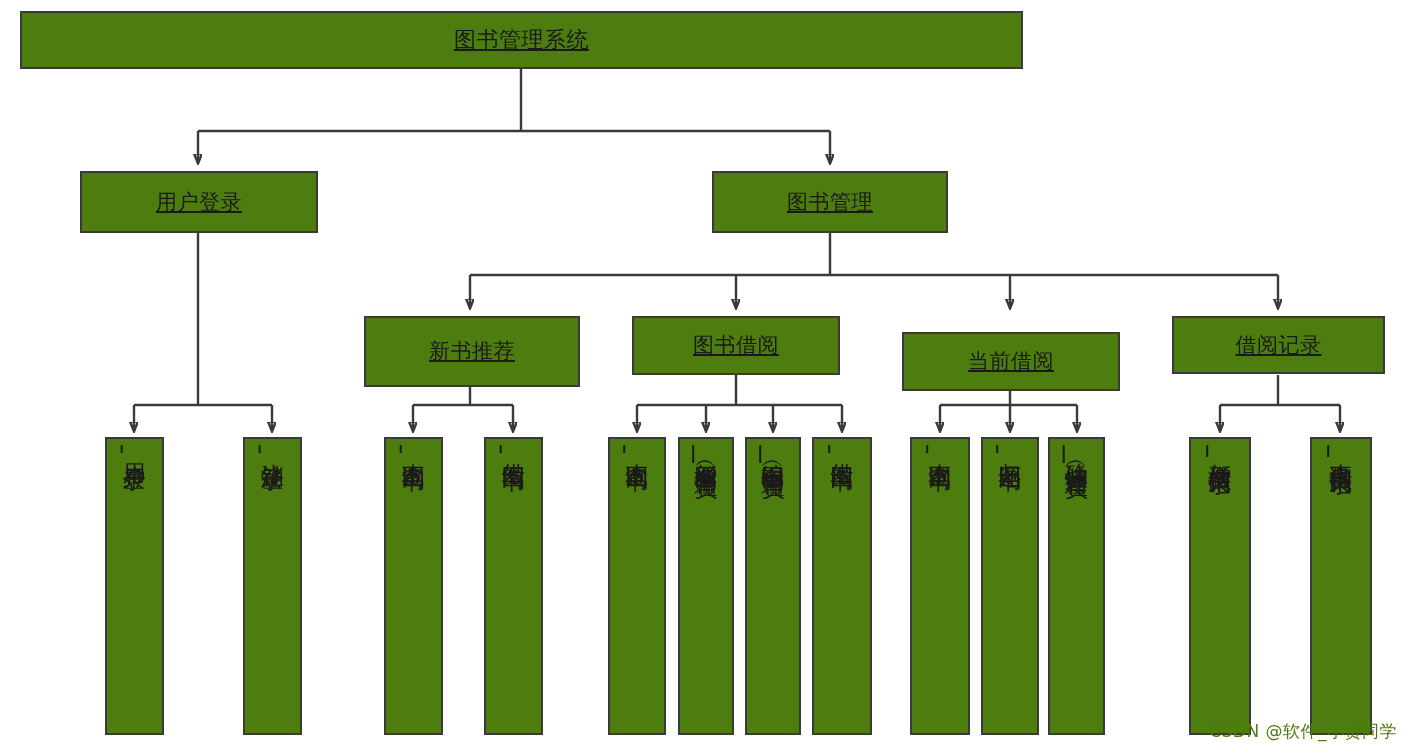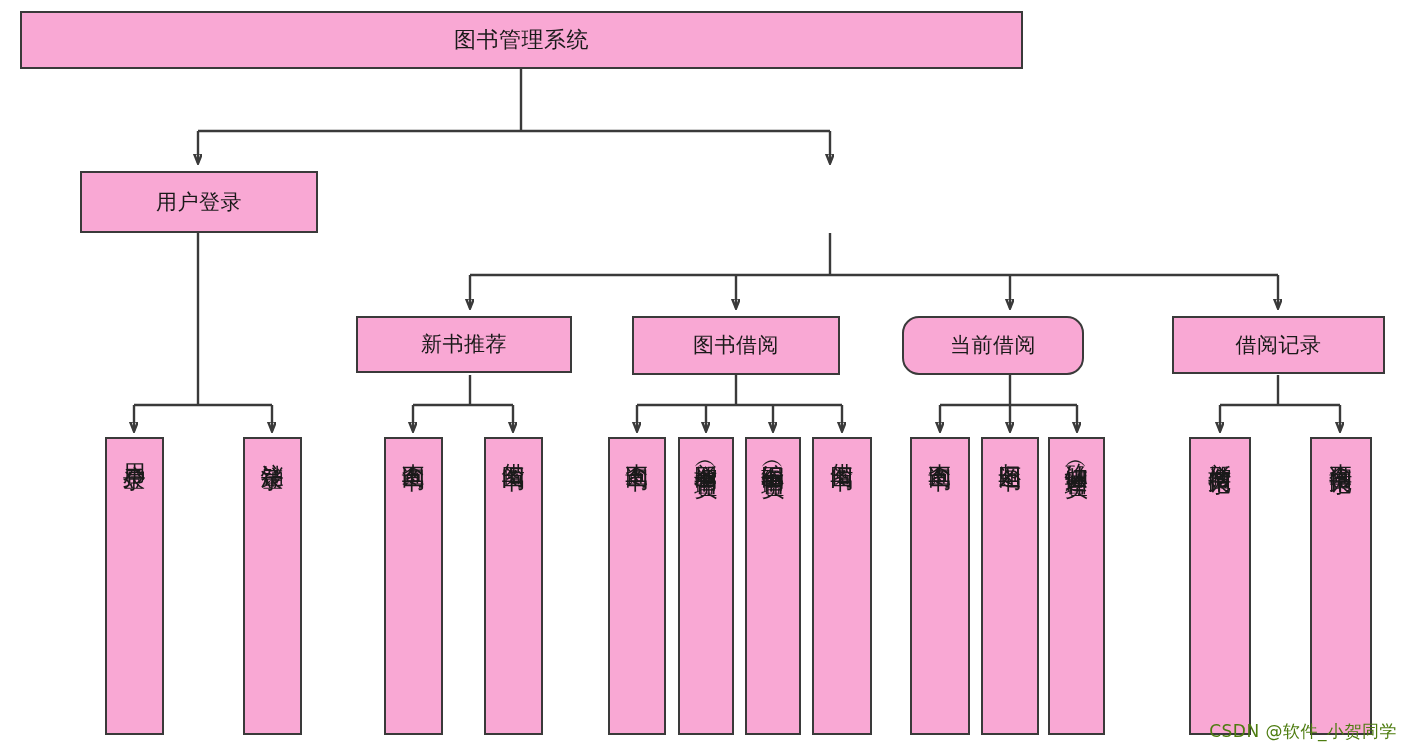--- a/index.html
+++ b/index.html
@@ -8,26 +8,27 @@
     width:1405px;height:747px;
     background:#ffffff;
     font-family:"DejaVu Sans","Liberation Sans",sans-serif;
     overflow:hidden;
     position:relative;
   }
   #canvas{position:absolute;left:0;top:0;width:1405px;height:747px;}
   .node{
     position:absolute;
     box-sizing:border-box;
-    background:#f9a8d4;
+    background:#4d7c0f;
     border:2px solid #3a3a3a;
     display:flex;
     align-items:center;
     justify-content:center;
     color:#1a1a1a;
+    text-decoration:underline;
   }
   .node .label{
     display:block;
     text-align:center;
     line-height:1.18;
     letter-spacing:0.5px;
   }
   
   .h-node .label{font-size:21px;}
   .root .label{font-size:22px;}
@@ -110,28 +111,31 @@
     <path d="M1340,405 L1340,431" marker-end="url(#arrow)"></path>
   </svg>
 
   <div class="node h-node root" style="left:20px;top:11px;width:1003px;height:58px;">
     <span class="label">图书管理系统</span>
   </div>
 
   <div class="node h-node" style="left:80px;top:171px;width:238px;height:62px;">
     <span class="label">用户登录</span>
   </div>
+  <div class="node h-node" style="left:712px;top:171px;width:236px;height:62px;">
+    <span class="label">图书管理</span>
+  </div>
 
-  <div class="node h-node" style="left:356px;top:316px;width:216px;height:57px;">
+  <div class="node h-node" style="left:364px;top:316px;width:216px;height:71px;">
     <span class="label">新书推荐</span>
   </div>
   <div class="node h-node" style="left:632px;top:316px;width:208px;height:59px;">
     <span class="label">图书借阅</span>
   </div>
-  <div class="node h-node" style="left:902px;top:316px;width:182px;height:59px;border-radius:17px;">
+  <div class="node h-node" style="left:902px;top:332px;width:218px;height:59px;">
     <span class="label">当前借阅</span>
   </div>
   <div class="node h-node" style="left:1172px;top:316px;width:213px;height:58px;">
     <span class="label">借阅记录</span>
   </div>
 
   <div class="node v-node" style="left:105px;top:437px;width:59px;height:298px;">
     <span class="label">用户登录</span>
   </div>
   <div class="node v-node" style="left:243px;top:437px;width:59px;height:298px;">

